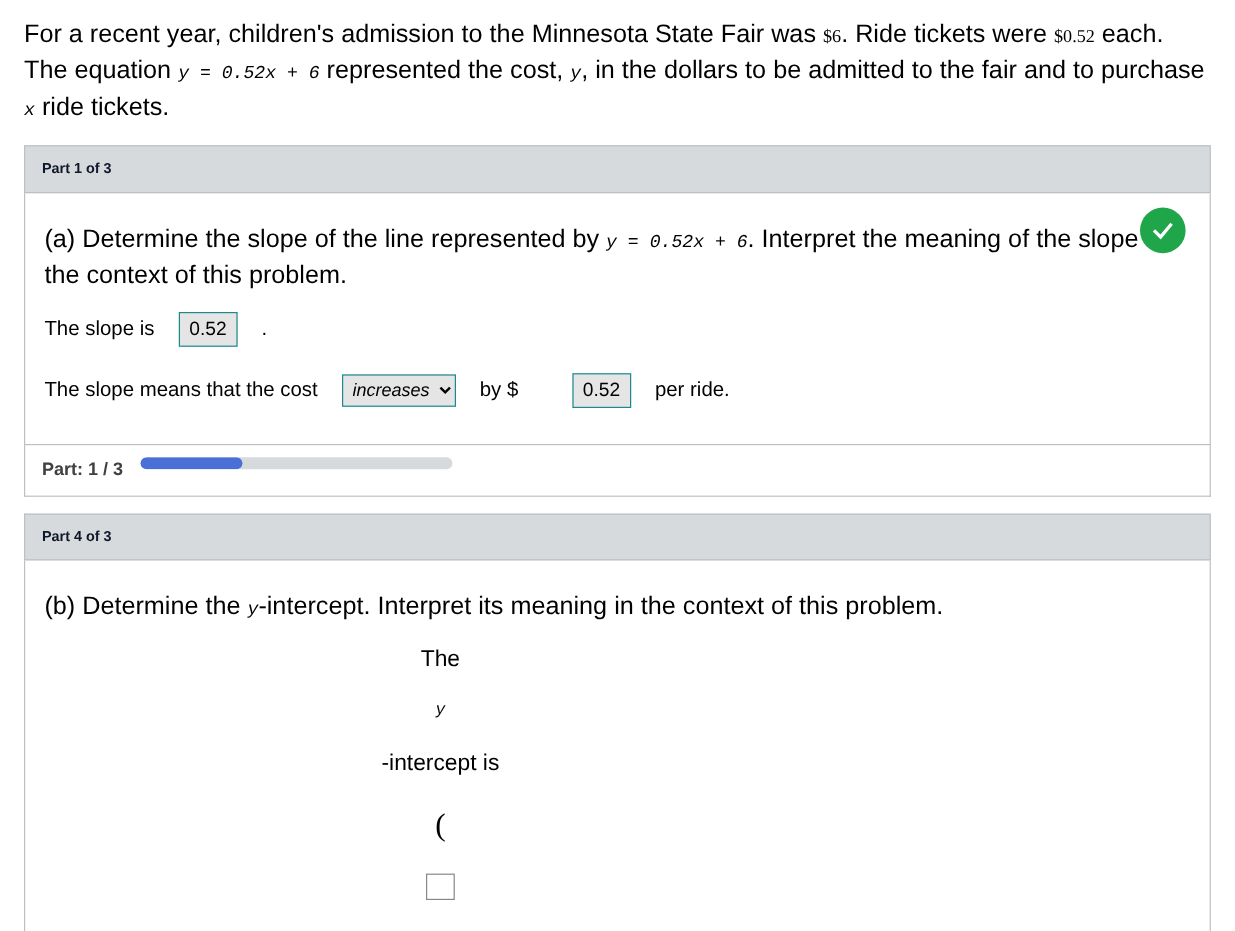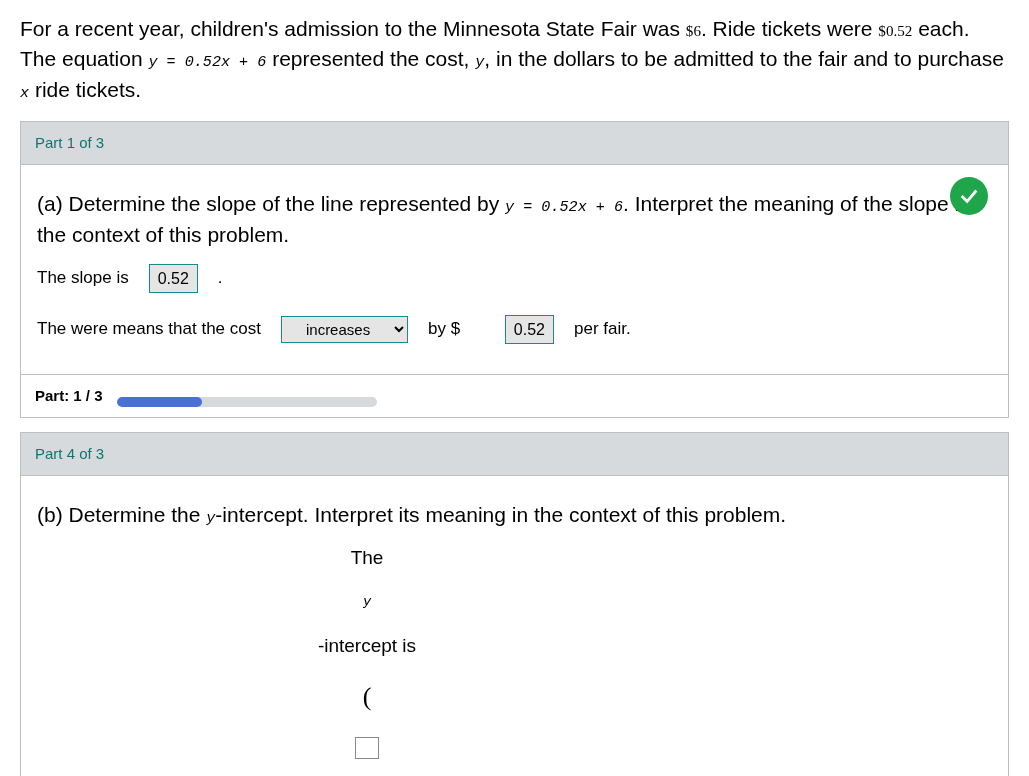--- a/index.html
+++ b/index.html
@@ -10,22 +10,23 @@
     background: #fff;
     color: #000;
     font-size: 21px;
     line-height: 1.45;
   }
   .problem-statement { margin-bottom: 16px; }
   .part-header {
     background: #d6dadd;
     border: 1px solid #bcc0c4;
     padding: 10px 14px;
-    font-size: 15px;
-    color: #0f766e;
+    font-size: 12px;
+    color: #0f172a;
+    font-weight: bold;
   }
   .part-body {
     border: 1px solid #bcc0c4;
     border-top: none;
     padding: 14px 16px 20px 16px;
     position: relative;
   }
   .check-badge {
     position: absolute;
     top: 12px;
@@ -44,40 +45,41 @@
   .answer-box {
     display: inline-block;
     border: 1.5px solid #1a8a8f;
     padding: 2px 8px;
     font-size: 16px;
     color: #000;
     background: #e5e5e5;
   }
   select.answer-box {
     font-size: 15px;
-    padding: 3px 20px;
+    padding: 3px 4px;
     height: 27px;
+    font-style: italic;
   }
   .empty-box {
     display: inline-block;
     width: 24px;
     height: 22px;
     border: 1px solid #888;
     background: #fff;
     vertical-align: middle;
   }
   .progress-row {
     border: 1px solid #bcc0c4;
     border-top: none;
     padding: 10px 14px;
     font-size: 15px;
     display: flex;
-    align-items: flex-end;
+    align-items: flex-start;
     gap: 14px;
-    color: #000000;
+    color: #404040;
   }
   .progress-track {
     width: 260px;
     height: 10px;
     background: #d6dadd;
     border-radius: 5px;
     overflow: hidden;
   }
   .progress-fill {
     height: 100%;
@@ -128,26 +130,26 @@
   </div>
   <div class="q-text">
     <span>(a) Determine the slope of the line represented by </span><span class="mini">y = 0.52x + 6</span><span>. Interpret the meaning of the slope in the context of this problem.</span>
   </div>
   <div class="sub-line">
     <span>The slope is</span>
     <span class="answer-box">0.52</span>
       <span>.</span>
   </div>
   <div class="sub-line" style="margin-top:22px;">
-    <span>The were means that the cost</span>
+    <span>The slope means that the cost</span>
     <select class="answer-box">
       <option>increases</option>
     </select>
     <span>by $</span>&nbsp;<span class="answer-box">0.52</span>
-    <span>per fair.</span>
+    <span>per ride.</span>
   </div>
 </div>
 
 <div class="progress-row">
   <span style="font-weight:bold;">Part: 1 / 3</span>
   <div class="progress-track">
     <div class="progress-fill" style="width:33%"></div>
   </div>
 </div>
 

